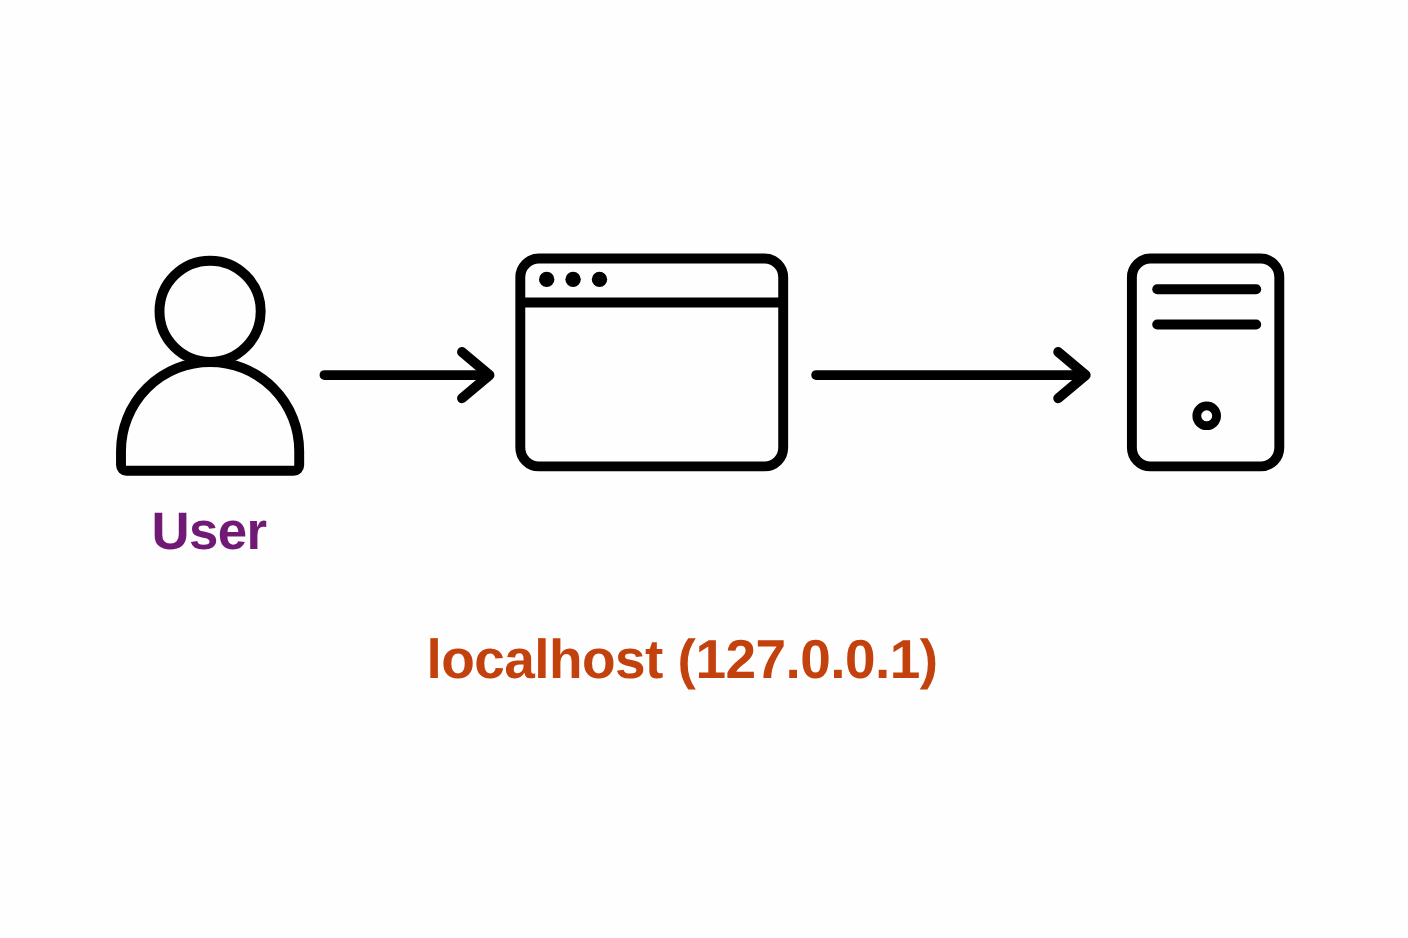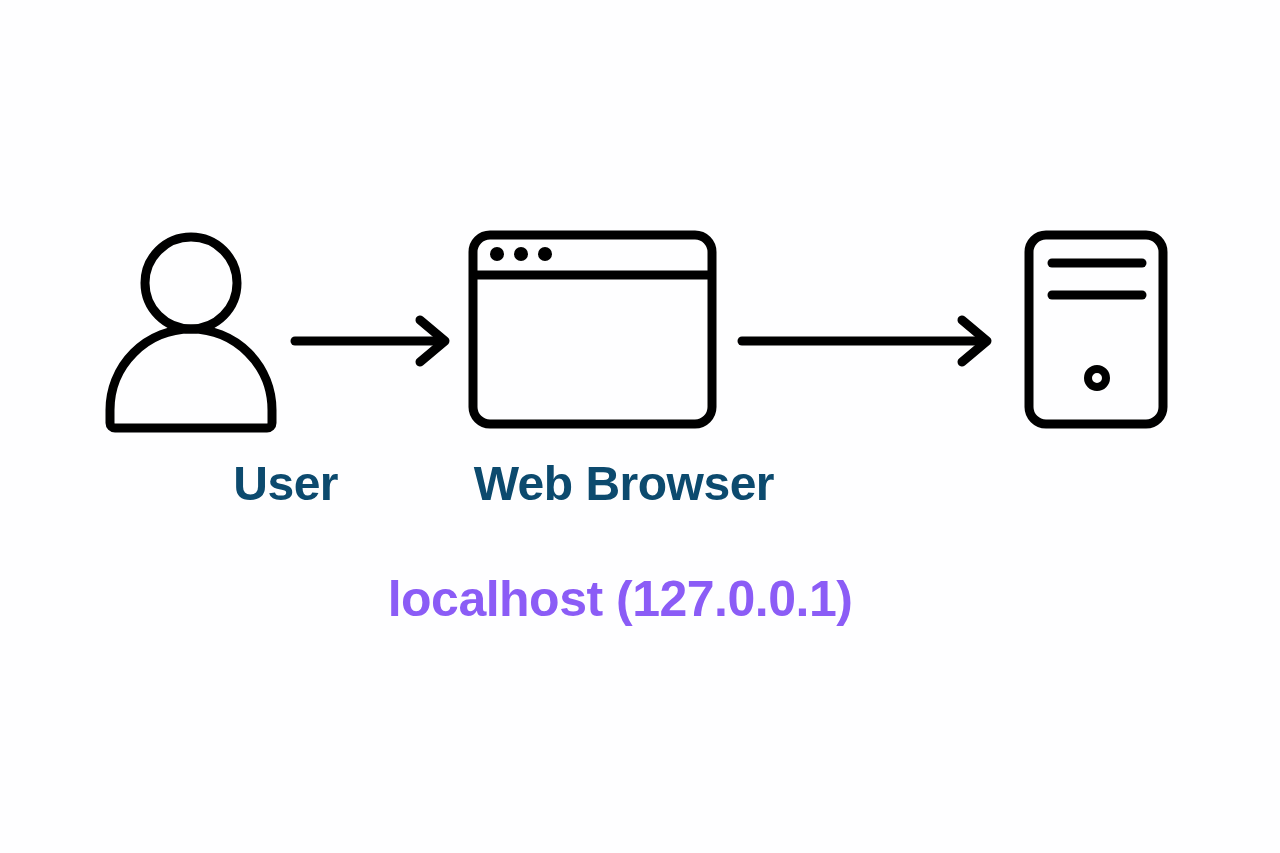--- a/index.html
+++ b/index.html
@@ -22,22 +22,22 @@
   #diagram-svg {
     position: absolute;
     left: 0;
     top: 0;
     width: 1280px;
     height: 853px;
     display: block;
   }
   .node-label {
     position: absolute;
-    text-align: right;
-    color: #0c4a6e;
+    text-align: center;
+    color: #701a75;
     font-family: "Liberation Sans", sans-serif;
     font-weight: bold;
     letter-spacing: -0.5px;
     line-height: 1.16;
     white-space: pre-line;
     user-select: none;
   }
   #label-user {
     left: 42px;
     top: 456px;
@@ -55,21 +55,21 @@
     top: 456px;
     width: 216px;
     font-size: 48px;
   }
   #caption-localhost {
     position: absolute;
     left: 240px;
     top: 570px;
     width: 760px;
     text-align: center;
-    color: #8b5cf6;
+    color: #c2410c;
     font-family: "Liberation Sans", sans-serif;
     font-weight: bold;
     font-size: 50px;
     letter-spacing: -0.5px;
     white-space: nowrap;
     user-select: none;
   }
 </style>
 </head>
 <body>
@@ -118,18 +118,17 @@
 
       <line x1="1052" y1="263" x2="1142" y2="263" fill="none" stroke-width="9"></line>
       <line x1="1052" y1="295" x2="1142" y2="295" fill="none" stroke-width="9"></line>
 
       <circle cx="1097" cy="378" r="9" fill="none" stroke-width="8"></circle>
     </g>
   </svg>
 
   <div class="node-label" id="label-user">User</div>
 
-  <div class="node-label" id="label-browser">Web Browser</div>
 
 
   <div id="caption-localhost">localhost (127.0.0.1)</div>
 
 </div>
 
 </body></html>

